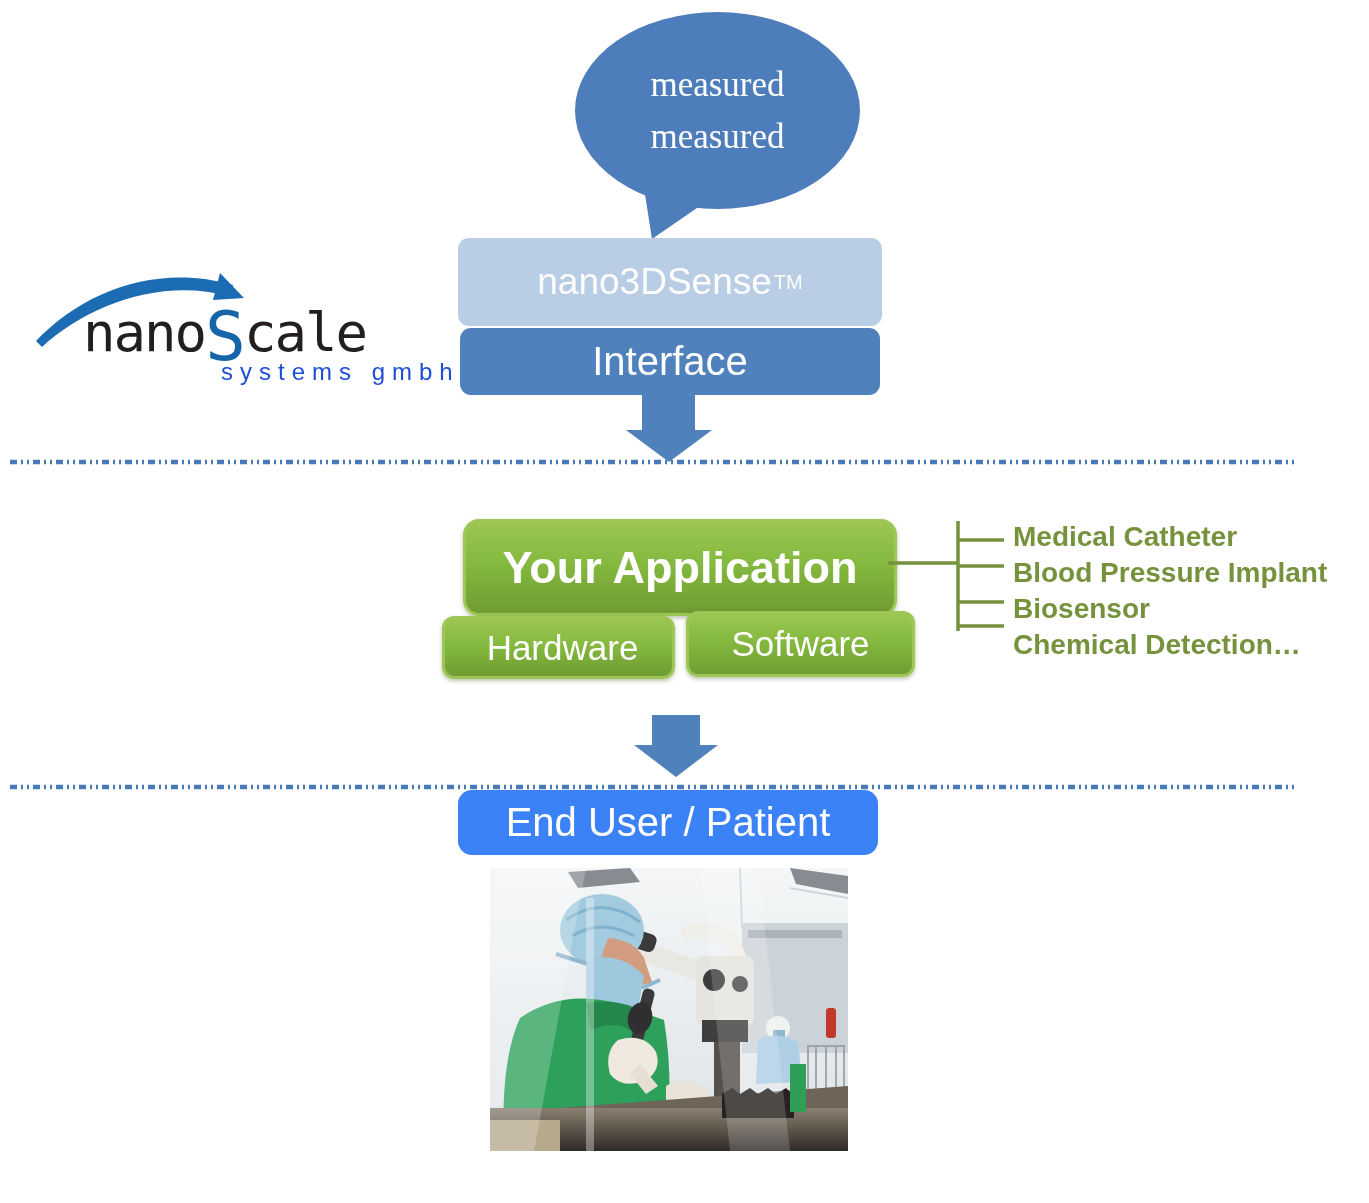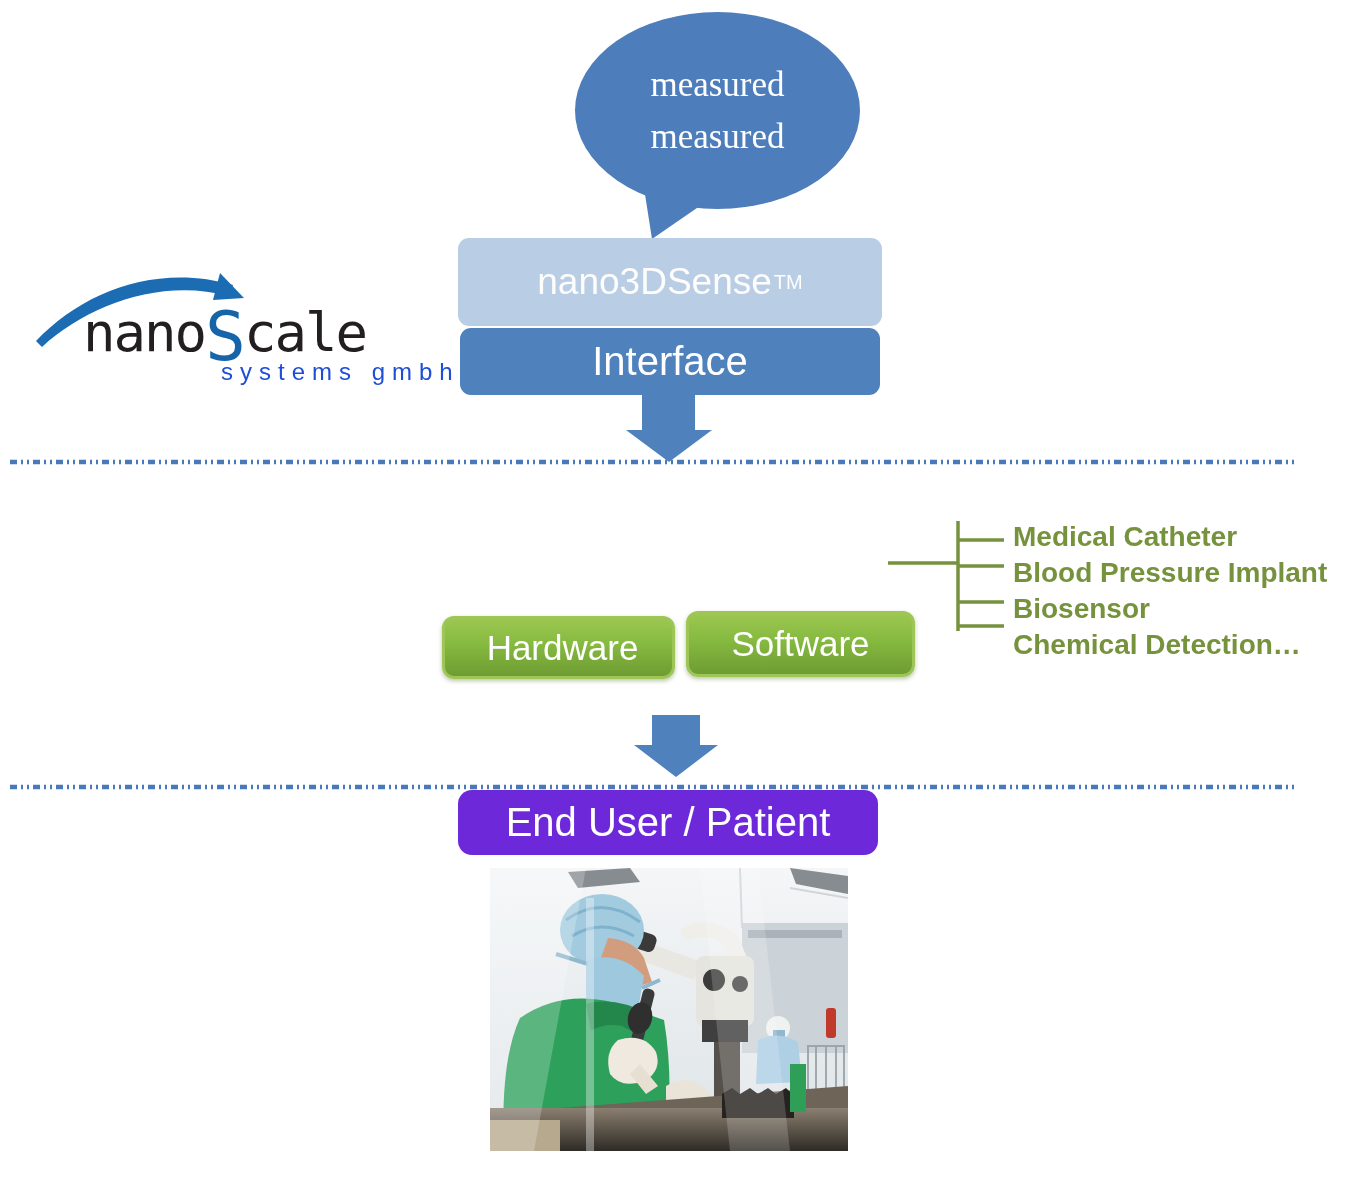--- a/index.html
+++ b/index.html
@@ -53,21 +53,21 @@
   .app-box{left:463px;top:519px;width:428px;height:91px;border-radius:16px;font-size:45px;font-weight:bold;}
   .hw-box{left:442px;top:616px;width:219px;height:57px;border-radius:12px;font-size:35px;padding-left:8px;}
   .sw-box{left:686px;top:611px;width:223px;height:60px;border-radius:12px;font-size:35px;}
 
   .bracket{left:888px;top:515px;width:122px;height:125px;}
   .use-cases{left:1013px;top:519px;width:356px;}
   .use-case{height:36px;line-height:36px;font-size:28px;font-weight:bold;color:#76923c;white-space:nowrap;}
 
   
   .end-box{
-    left:458px;top:790px;width:420px;height:65px;background:#6d28d9;border-radius:14px;
+    left:458px;top:790px;width:420px;height:65px;background:#3b82f6;border-radius:14px;
     font-size:40px;
   }
 
   .photo{left:490px;top:868px;width:358px;height:283px;}
 
   .caption{
     left:0;top:1160px;width:1369px;text-align:center;font-size:33px;color:#595959;white-space:nowrap;
   }
   .caption .brand{color:#1f5ca8;}
   .caption .tm{font-size:18px;vertical-align:14px;color:#1f5ca8;}
@@ -101,20 +101,23 @@
   </div>
 
   <svg class="abs" style="left:620px;top:395px;width:100px;height:70px;" viewBox="0 0 100 70">
     <polygon points="22,0 75,0 75,35 92,35 49,67 6,35 22,35" fill="#4f81bd"></polygon>
   </svg>
 
   <svg class="abs dotted" style="left:10px;top:458px;width:1285px;" viewBox="0 0 1285 8" preserveAspectRatio="none">
     <line x1="0" y1="4" x2="1285" y2="4" stroke="#4879b8" stroke-width="4.5" stroke-dasharray="7 4 2 4 2 4"></line>
   </svg>
 
+  <div class="abs green-box app-box">
+    <span>Your Application</span>
+  </div>
   <div class="abs green-box hw-box">
     <span>Hardware</span>
   </div>
   <div class="abs green-box sw-box">
     <span>Software</span>
   </div>
 
   <svg class="abs bracket" viewBox="0 0 122 125">
     <g stroke="#76923c" stroke-width="3.5" fill="none">
       <line x1="0" y1="48" x2="70" y2="48"></line>

